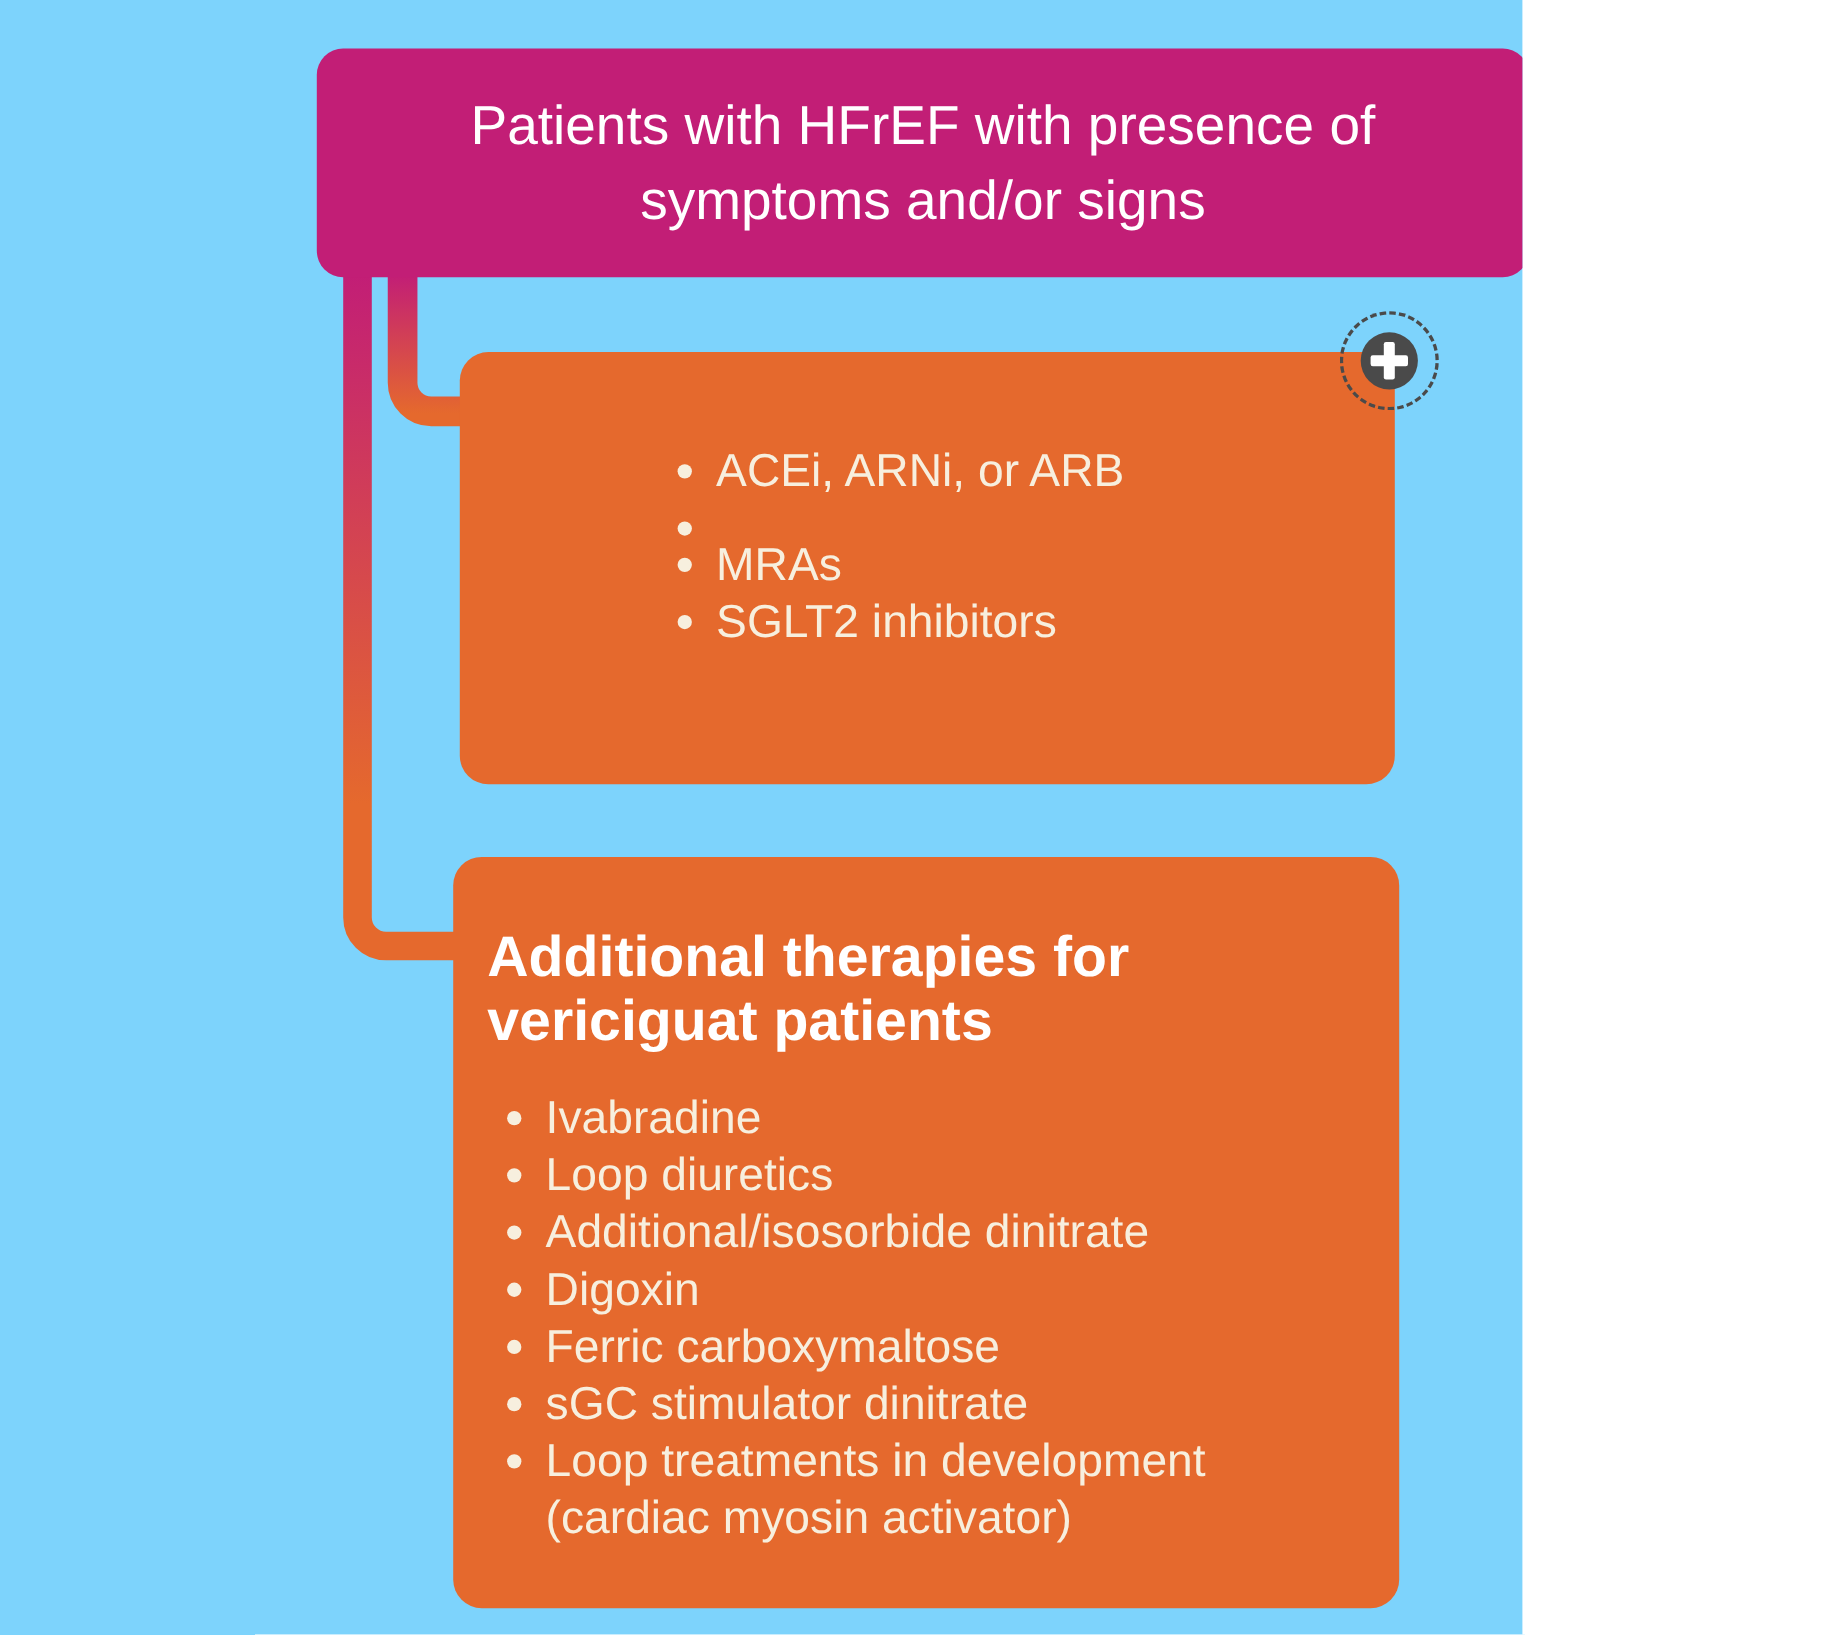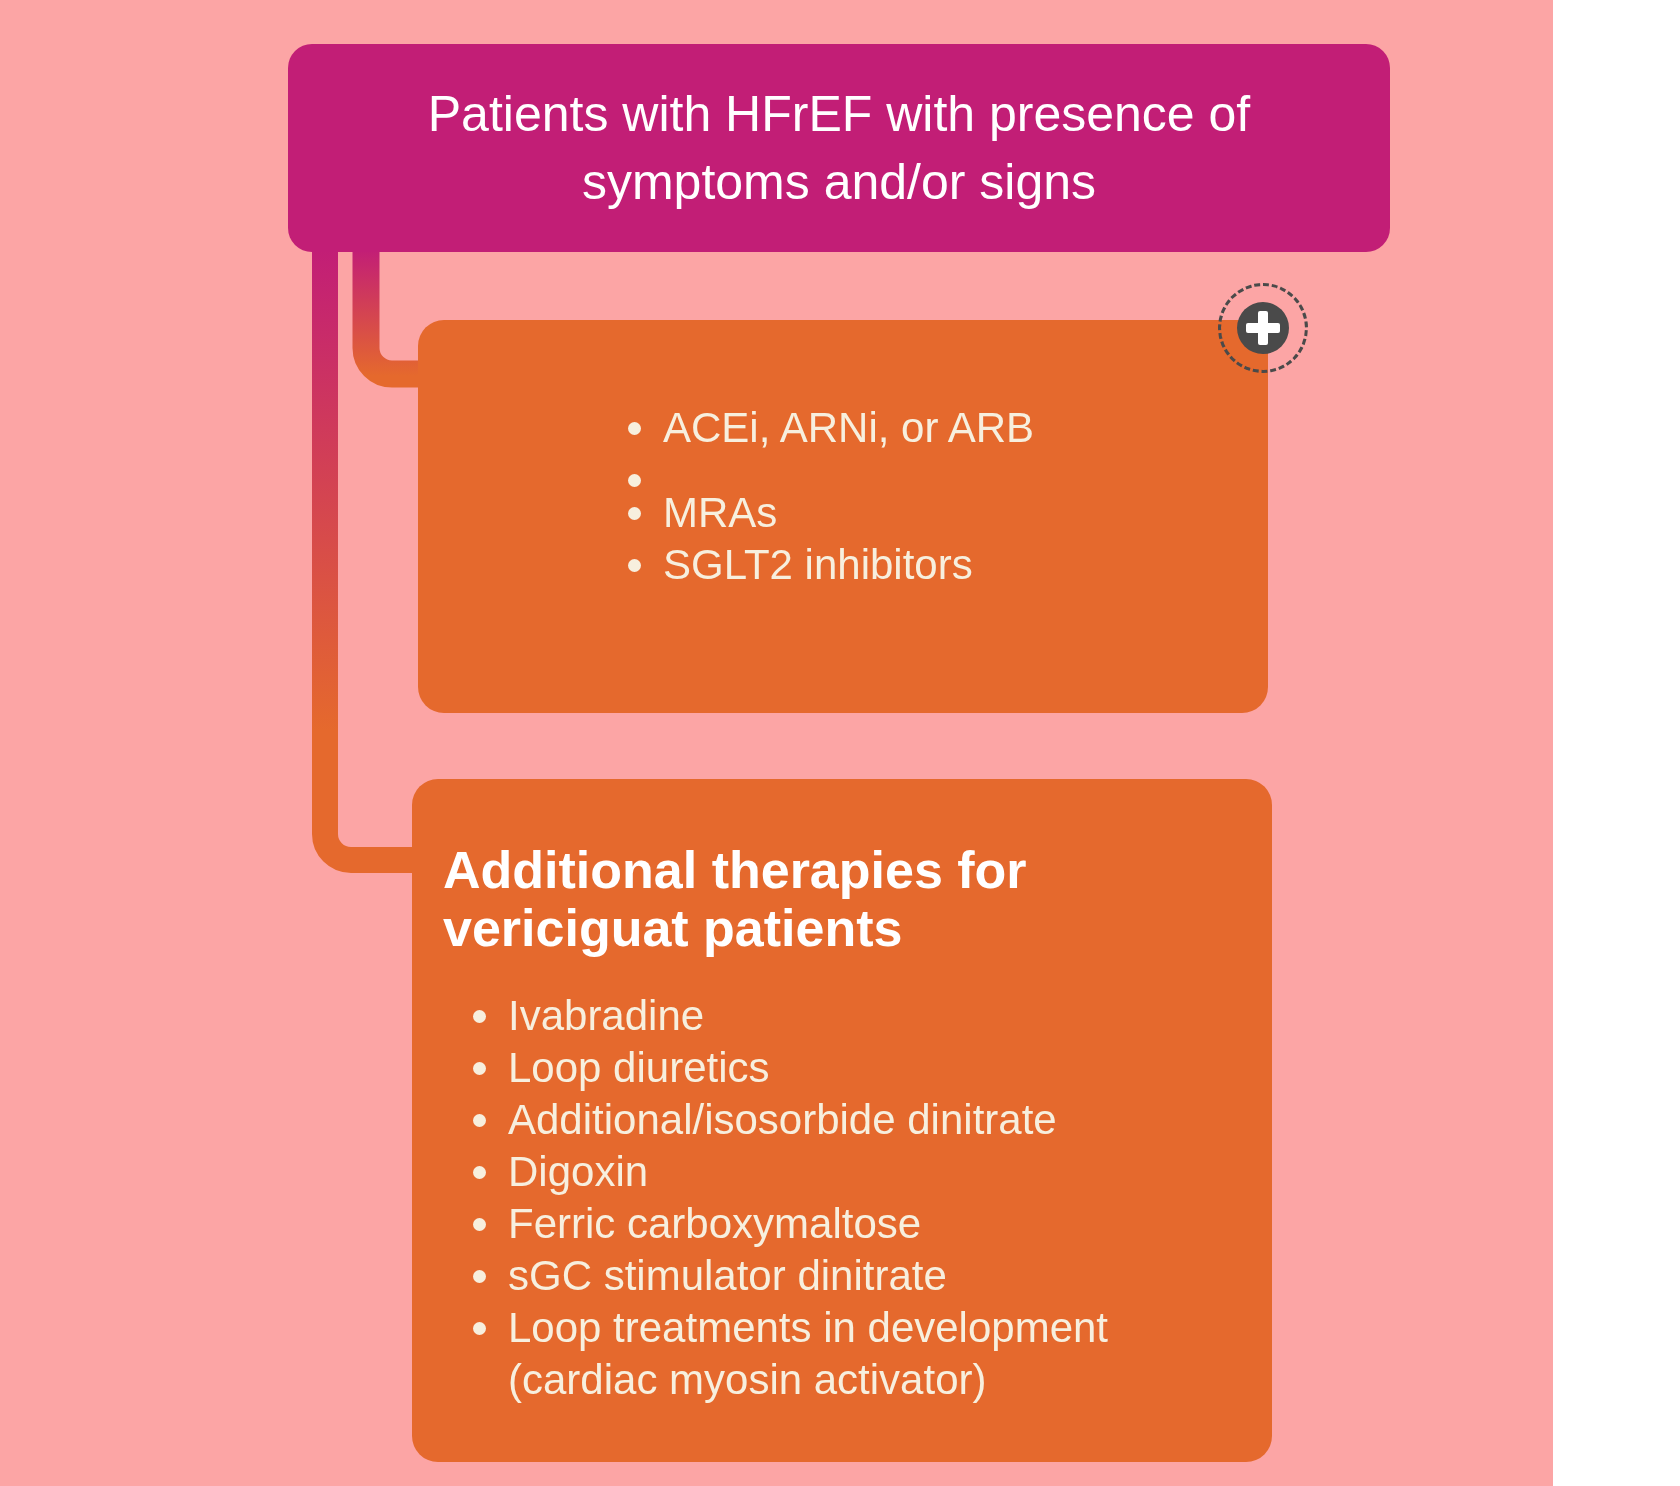--- a/index.html
+++ b/index.html
@@ -1,22 +1,23 @@
 <!DOCTYPE html>
 <html><head>
 <meta charset="utf-8">
 <style>
   html, body { margin: 0; padding: 0; background: #ffffff; }
   .canvas {
     position: relative;
-    width: 1553px;
+    width: 1372px;
     height: 1486px;
-    background: #fca5a5;
+    background: #7dd3fc;
     font-family: "Liberation Sans", sans-serif;
     overflow: hidden;
+    padding-left: 12px;
   }
 
   
   .connectors { position: absolute; left: 0; top: 0; z-index: 1; }
 
   
   .root-box {
     position: absolute;
     left: 288px; top: 44px;
     width: 1102px; height: 208px;
@@ -46,21 +47,21 @@
   .box2 { left: 412px; top: 779px; width: 860px; height: 683px; padding: 62px 36px 0 31px; }
 
   .box-title {
     color: #ffffff;
     font-weight: 700;
     font-size: 52px;
     line-height: 60px;
   }
   .box2 .box-title { line-height: 58px; max-width: 700px; }
 
-  ul.bullets { list-style: none; margin: 16px; padding: 0; }
+  ul.bullets { list-style: none; margin: 4px; padding: 0; }
   .box1 ul.bullets { margin-top: 42px; }
   .box2 ul.bullets { margin-top: 33px; max-width: 710px; }
   li.bullet {
     display: flex;
     align-items: flex-start;
     color: #F7EFDE;
     font-size: 42px;
     line-height: 52px;
     padding-left: 12px;
   }

